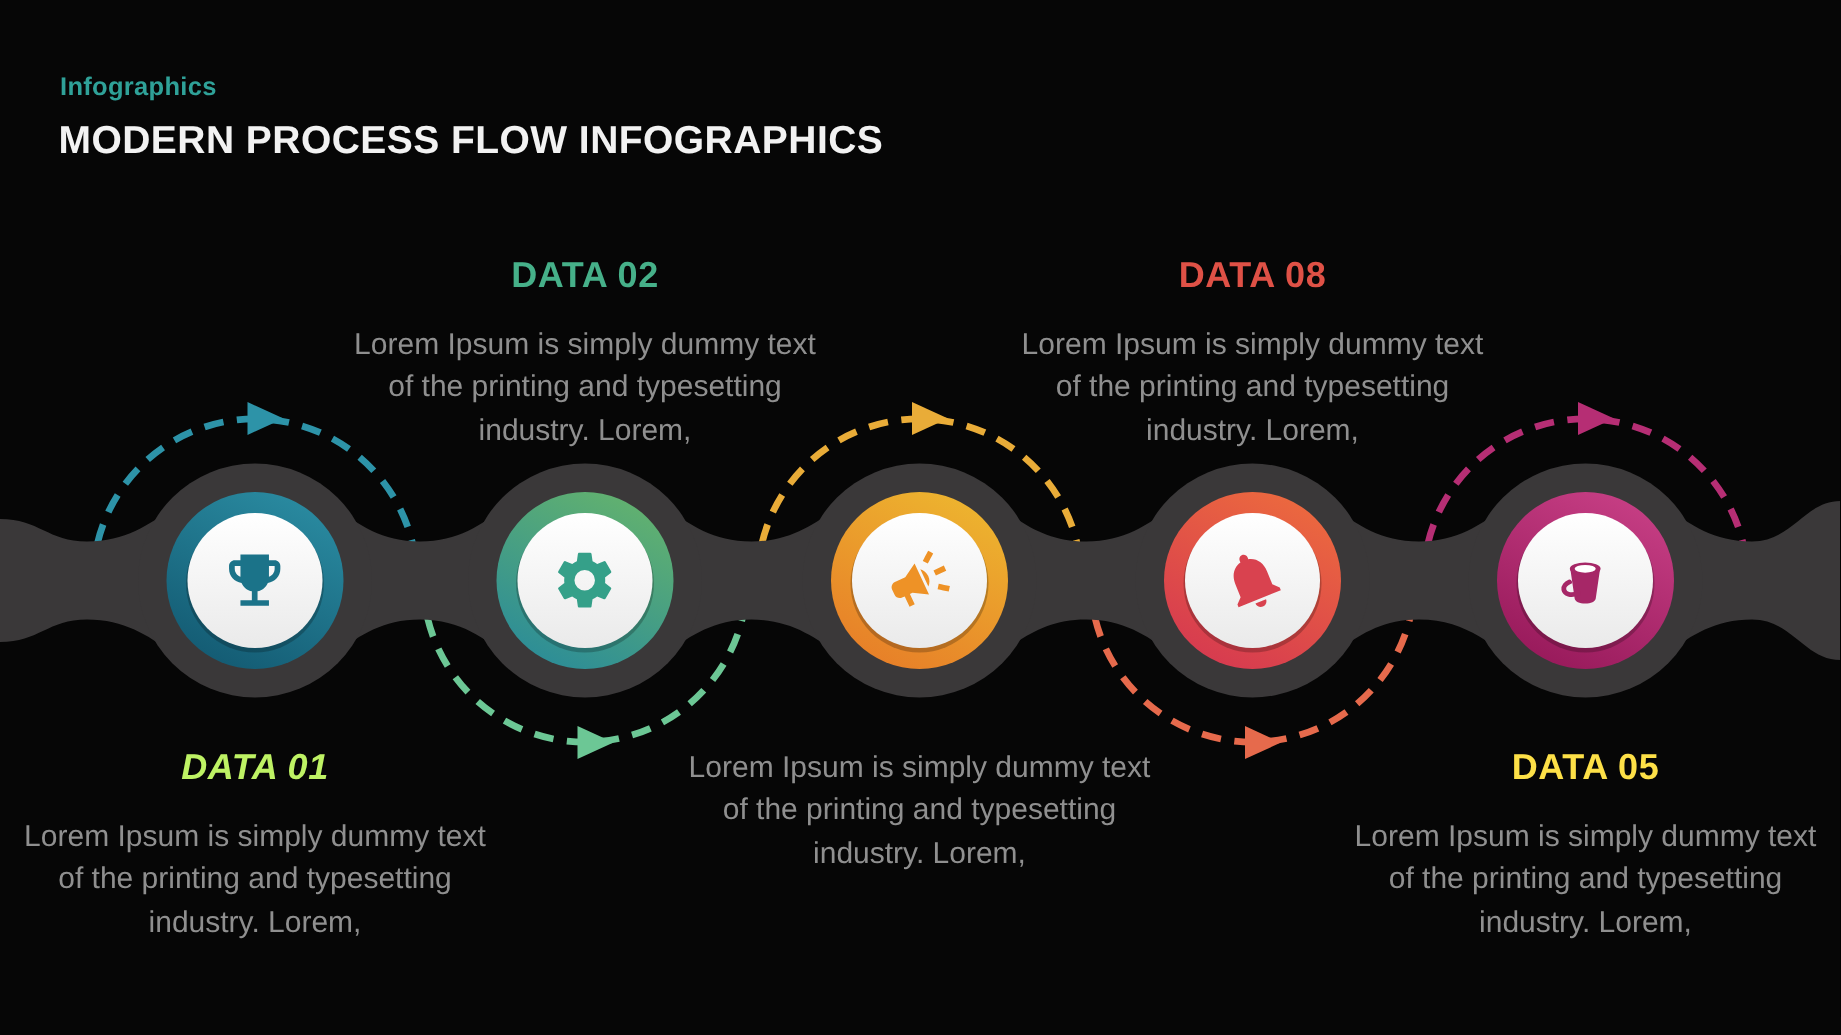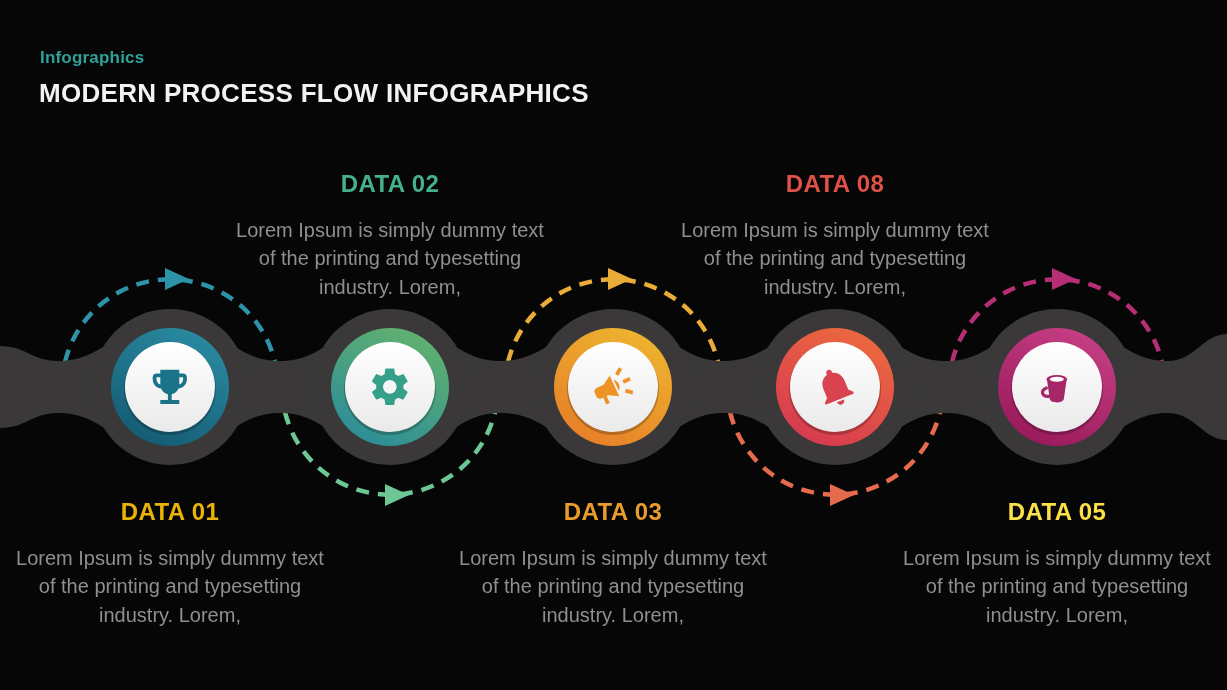--- a/index.html
+++ b/index.html
@@ -162,39 +162,38 @@
       <g transform="translate(1034,364) scale(1.9)">
         <path d="M6.8 8.2h10.4l-1.5 10.2c-.12 1-1.7 1.8-3.7 1.8s-3.58-.8-3.7-1.8L6.8 8.2z" fill="#a62767"></path>
         <ellipse cx="12" cy="8" rx="5.4" ry="2.2" fill="#a62767"></ellipse>
         <ellipse cx="12" cy="8" rx="3.7" ry="1.35" fill="#ffffff"></ellipse>
         <path fill="none" stroke-width="1.7" stroke-linecap="round" d="M9.6 16.6c-2.7 1-4.8.3-5.1-1.3-.2-1 .7-2.1 2-2.7" stroke="#a62767"></path>
       </g>
     </g>
   </svg>
 
   <div class="node-text pos-bottom" style="left:10px">
-    <div class="heading" style="color: #eab308;">DATA 01</div>
+    <div class="heading" style="color: #bef264; font-style: italic;">DATA 01</div>
     <div class="desc" style="color: rgb(143, 143, 143);">
       <div>Lorem Ipsum is simply dummy text</div>
       <div>of the printing and typesetting</div>
       <div>industry. Lorem,</div>
     </div>
   </div>
 
   <div class="node-text pos-top" style="left:230px">
     <div class="heading" style="color: rgb(70, 176, 137);">DATA 02</div>
     <div class="desc" style="color: rgb(143, 143, 143);">
       <div>Lorem Ipsum is simply dummy text</div>
       <div>of the printing and typesetting</div>
       <div>industry. Lorem,</div>
     </div>
   </div>
 
   <div class="node-text pos-bottom" style="left:453px">
-    <div class="heading" style="color: rgb(233, 155, 43);">DATA 03</div>
     <div class="desc" style="color: rgb(143, 143, 143);">
       <div>Lorem Ipsum is simply dummy text</div>
       <div>of the printing and typesetting</div>
       <div>industry. Lorem,</div>
     </div>
   </div>
 
   <div class="node-text pos-top" style="left:675px">
     <div class="heading" style="color: rgb(223, 81, 70);">DATA 08</div>
     <div class="desc" style="color: rgb(143, 143, 143);">

